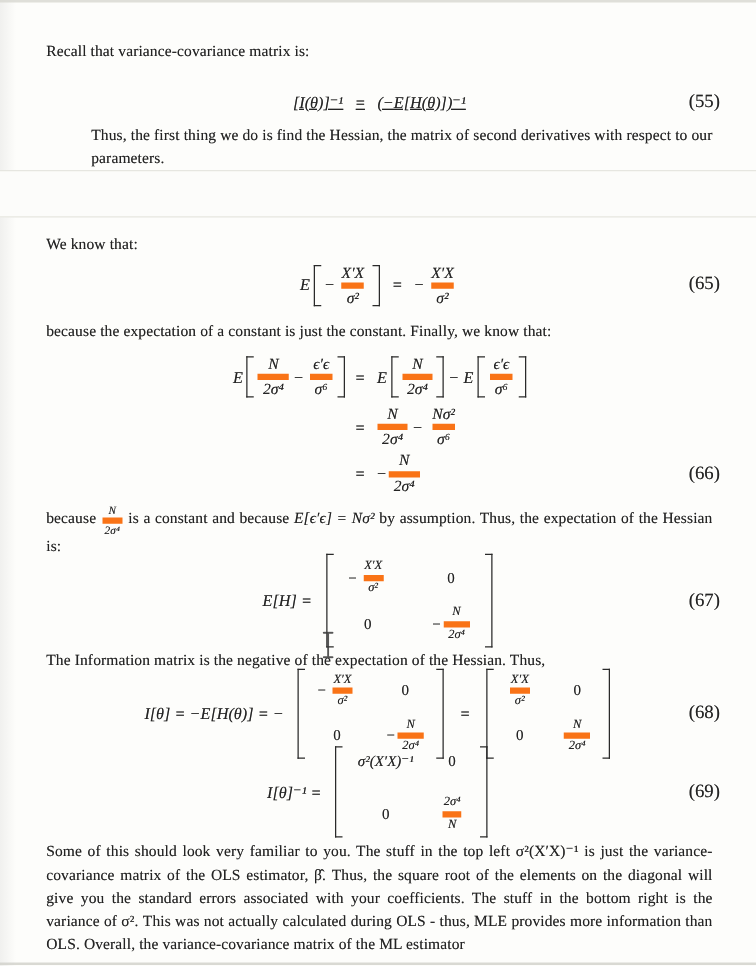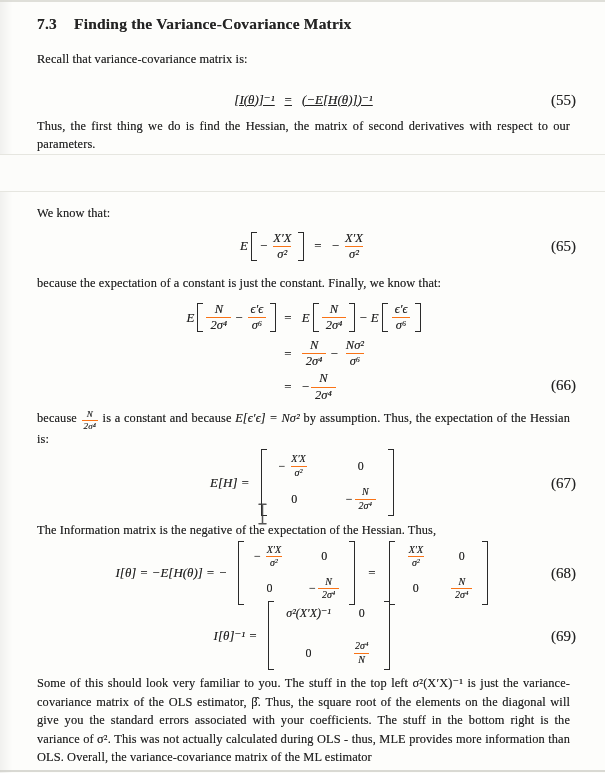--- a/index.html
+++ b/index.html
@@ -22,21 +22,21 @@
   .edge-top { position:absolute; top:0; left:0; right:0; height:2px; background:#d4d4ce; opacity:.75; }
   .edge-bottom { position:absolute; bottom:1px; left:0; right:0; height:2px; background:#cfcfc9; opacity:.8; }
 
   .content { position:relative; margin:0 35px 0 37px; padding-top:15px; }
 
   h1.heading { margin:0; font-size:15.5px; font-weight:bold; letter-spacing:.2px; }
   h1 .h-num { margin-right:17px; }
 
   p { margin:0; font-size:12.4px; line-height:18.6px; text-align:justify; letter-spacing:.1px; }
   .p-recall { margin-top:17px; }
-  .p-hessian { margin-top:7px; }
+  .p-hessian { margin-top:7px;margin-left:36px; }
   .p-weknow  { margin-top:12px; }
   .p-becauseconst { margin-top:6px; }
   .p-becausen { margin-top:7px; }
   .p-info { margin-top:6px; }
   .p-finally { margin-top:5px; }
   .p-closing { margin-top:8px; }
 
   .artifact-band {
     margin:0 -35px 0 -37px; height:36px; background:#fcfcfa;
     border-top:1px solid #e6e6e0; border-bottom:1px solid #e6e6e0;
@@ -62,21 +62,21 @@
   .mo  { font-style:normal; margin:0 4px; }
   .mo.tight { margin:0 2px 0 0; }
   .rel { font-style:normal; margin:0 10px; }
   .mn  { font-style:normal; }
   .mlhs { font-style:italic; margin-right:8px; white-space:pre; }
   .opE { font-style:italic; margin-right:3px; }
 
   .frac { display:inline-flex; flex-direction:column; align-items:center;
           font-style:italic; font-size:12.5px; line-height:1.05; vertical-align:middle; }
   .frac .num { padding:0 4px 1px; }
-  .frac .den { padding:1px 4px 0; border-top:1px solid #f97316; }
+  .frac .den { padding:1px 4px 0; border-top:5px solid #f97316; }
   .frac.sm { font-size:10px; }
   .frac.inline { font-size:9px; line-height:1; transform:translateY(1px); margin:0 1px; }
   .frac.inline .num { padding:0 2px 1px; }
   .frac.inline .den { padding:1px 2px 0; }
 
   .grp { display:inline-flex; align-items:center; padding:3px 0; }
   .br { align-self:stretch; width:5px; flex:none; }
   .br.l { border-left:1.4px solid #2a2a2a; border-top:1.4px solid #2a2a2a; border-bottom:1.4px solid #2a2a2a; margin-right:3px; }
   .br.r { border-right:1.4px solid #2a2a2a; border-top:1.4px solid #2a2a2a; border-bottom:1.4px solid #2a2a2a; margin-left:3px; }
 
@@ -100,23 +100,20 @@
   .ibeam { position:absolute; left:-4px; bottom:-9px; width:11px; height:22px; opacity:.85; }
 </style>
 </head>
 <body>
 
 <div class="page">
   <div class="edge-top"></div>
 
   <div class="content">
 
-    <h1 class="heading">
-      <span class="h-num">7.3</span><span>Finding the Variance-Covariance Matrix</span>
-    </h1>
 
     <p class="p-recall">Recall that variance-covariance matrix is:</p>
 
     <div class="eqrow eq55">
       <span class="mrow">
         <span class="mi">[I(θ)]⁻¹</span>
         <span class="rel">=</span>
         <span class="mi">(−E[H(θ)])⁻¹</span>
       </span>
       <span class="eqno">(55)</span>

